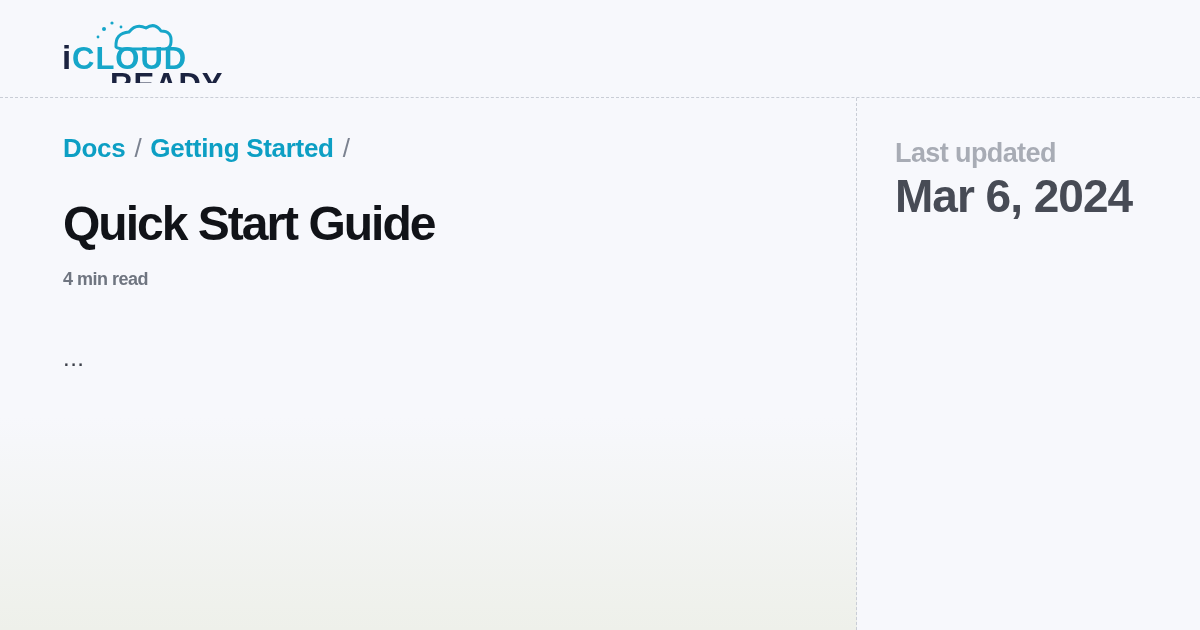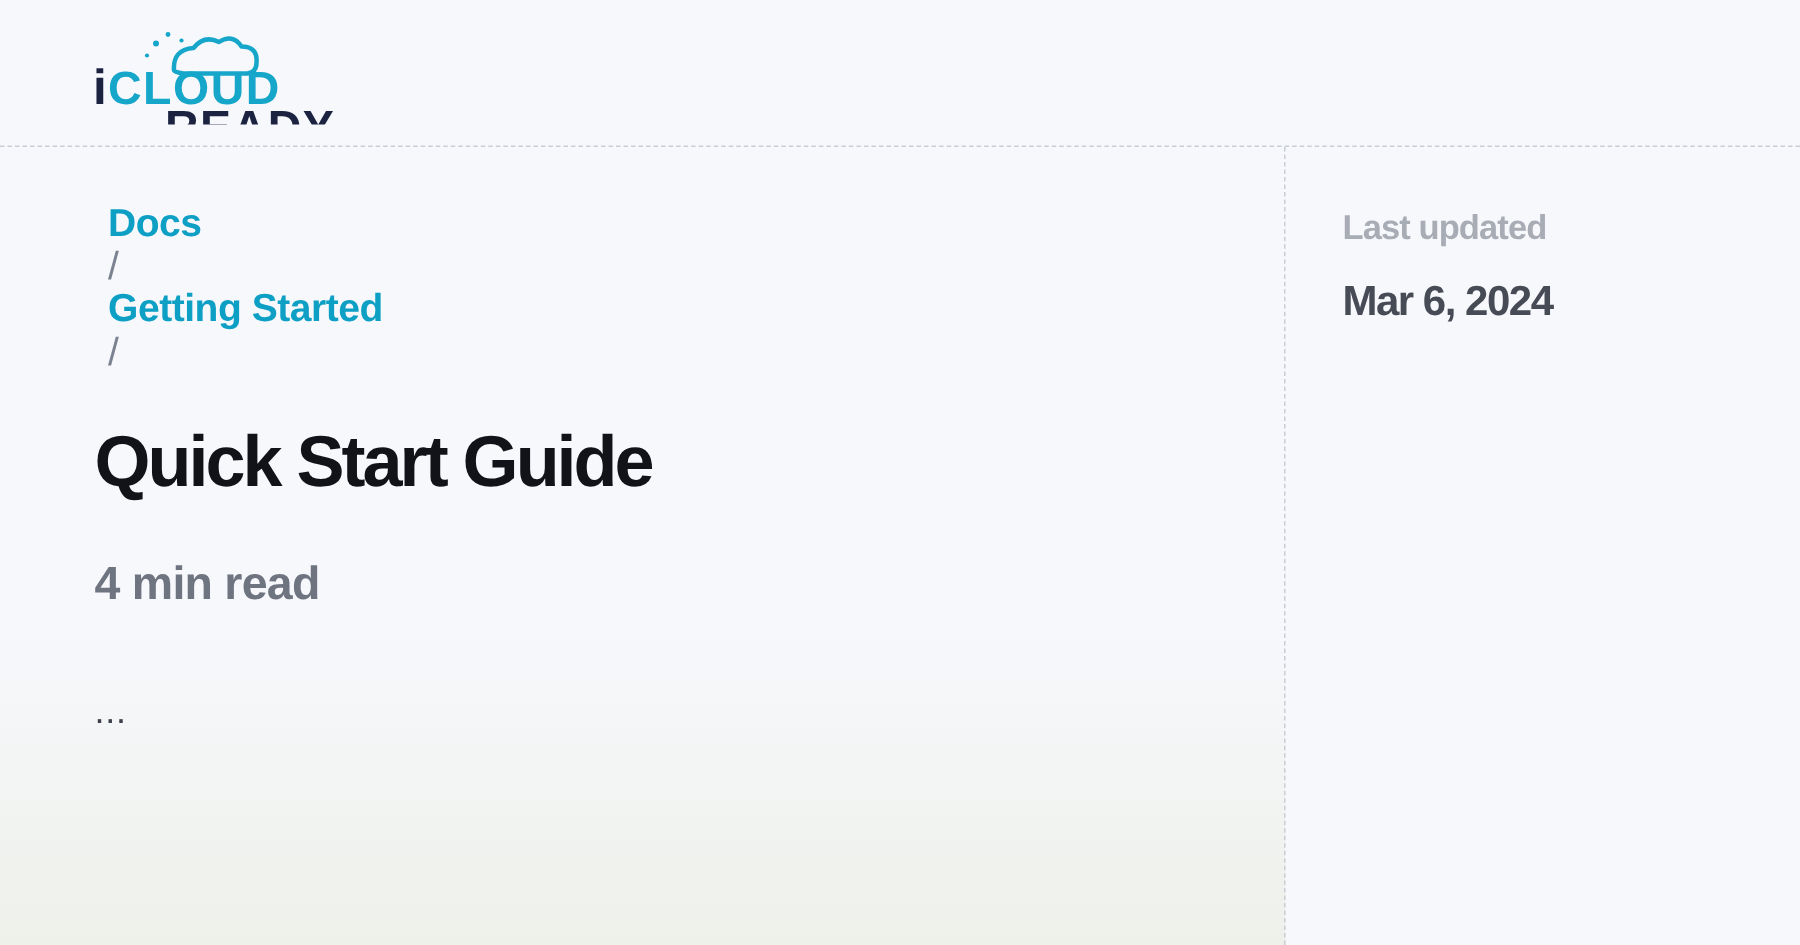--- a/index.html
+++ b/index.html
@@ -62,21 +62,20 @@
   .breadcrumb {
     font-size: 26px;
     font-weight: 700;
     color: #0d9fc4;
     letter-spacing: -0.3px;
     line-height: 1.1;
     display: flex;
     align-items: baseline;
     gap: 0;
     white-space: nowrap;
-    flex-direction: column;
   }
   .breadcrumb .crumb {
     color: #0d9fc4;
     text-decoration: none;
   }
   .breadcrumb .sep {
     color: #7b8290;
     font-weight: 500;
     margin: 0 9px;
   }
@@ -86,47 +85,47 @@
     font-size: 48px;
     font-weight: 700;
     color: #111318;
     letter-spacing: -2px;
     margin: 36px 0 0 0;
     line-height: 1.05;
   }
 
   
   .read-time {
-    font-size: 31px;
+    font-size: 18px;
     font-weight: 700;
     color: #6f7580;
     letter-spacing: -0.5px;
-    margin-top: 36px;
+    margin-top: 20px;
   }
   .excerpt {
     font-size: 24px;
     color: #3c4049;
     margin-top: 56px;
     letter-spacing: 0.5px;
     line-height: 1;
   }
 
   
   .side-label {
-    font-size: 23px;
+    font-size: 27px;
     font-weight: 700;
     color: #a8acb5;
     letter-spacing: -0.6px;
   }
   .side-value {
-    font-size: 28px;
+    font-size: 46px;
     font-weight: 700;
     color: #474b55;
     letter-spacing: -1px;
-    margin-top: 20px;
+    margin-top: 0;
   }
 </style>
 </head>
 <body>
 
 <div class="header">
   <div class="logo">
     <svg width="180" height="70" viewBox="0 0 180 70" xmlns="http://www.w3.org/2000/svg">
 
       <path d="M56 30 q-1 -14 13 -15 q7 -9 17 -4 q9 -6 15 3 q11 0 10 11 q0 6 -6 7 l-43 0 q-6 -1 -6 -2 z" fill="none" stroke="#16a6c9" stroke-width="3" stroke-linejoin="round"></path>

